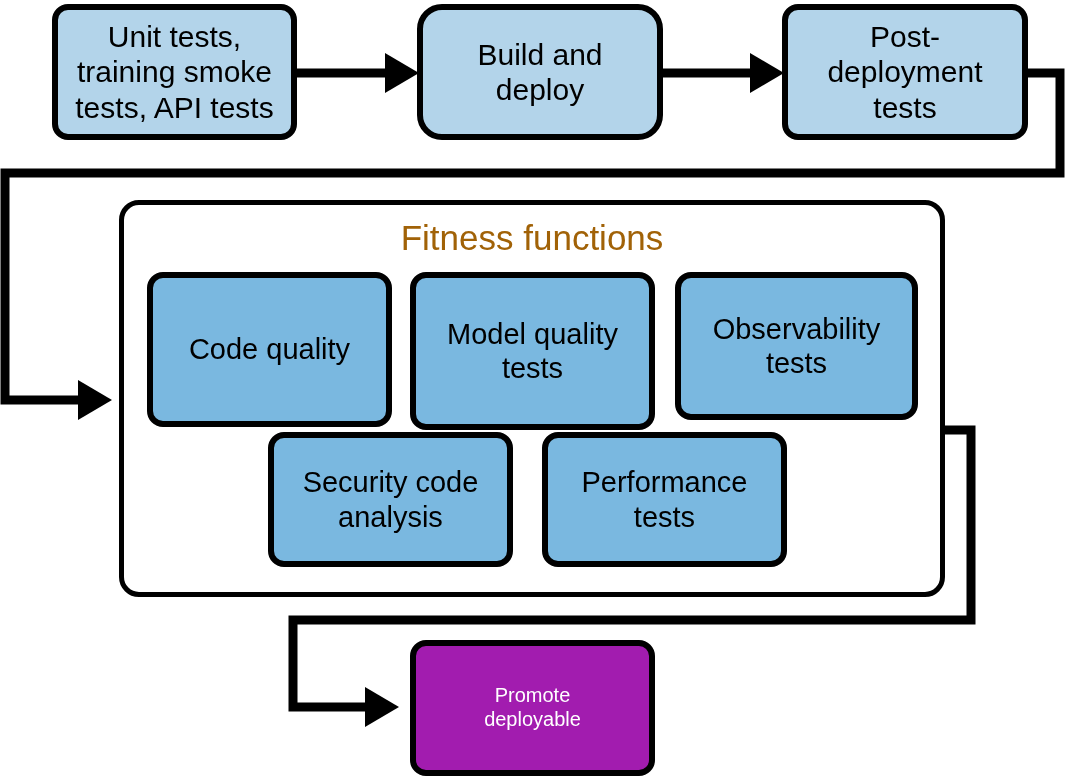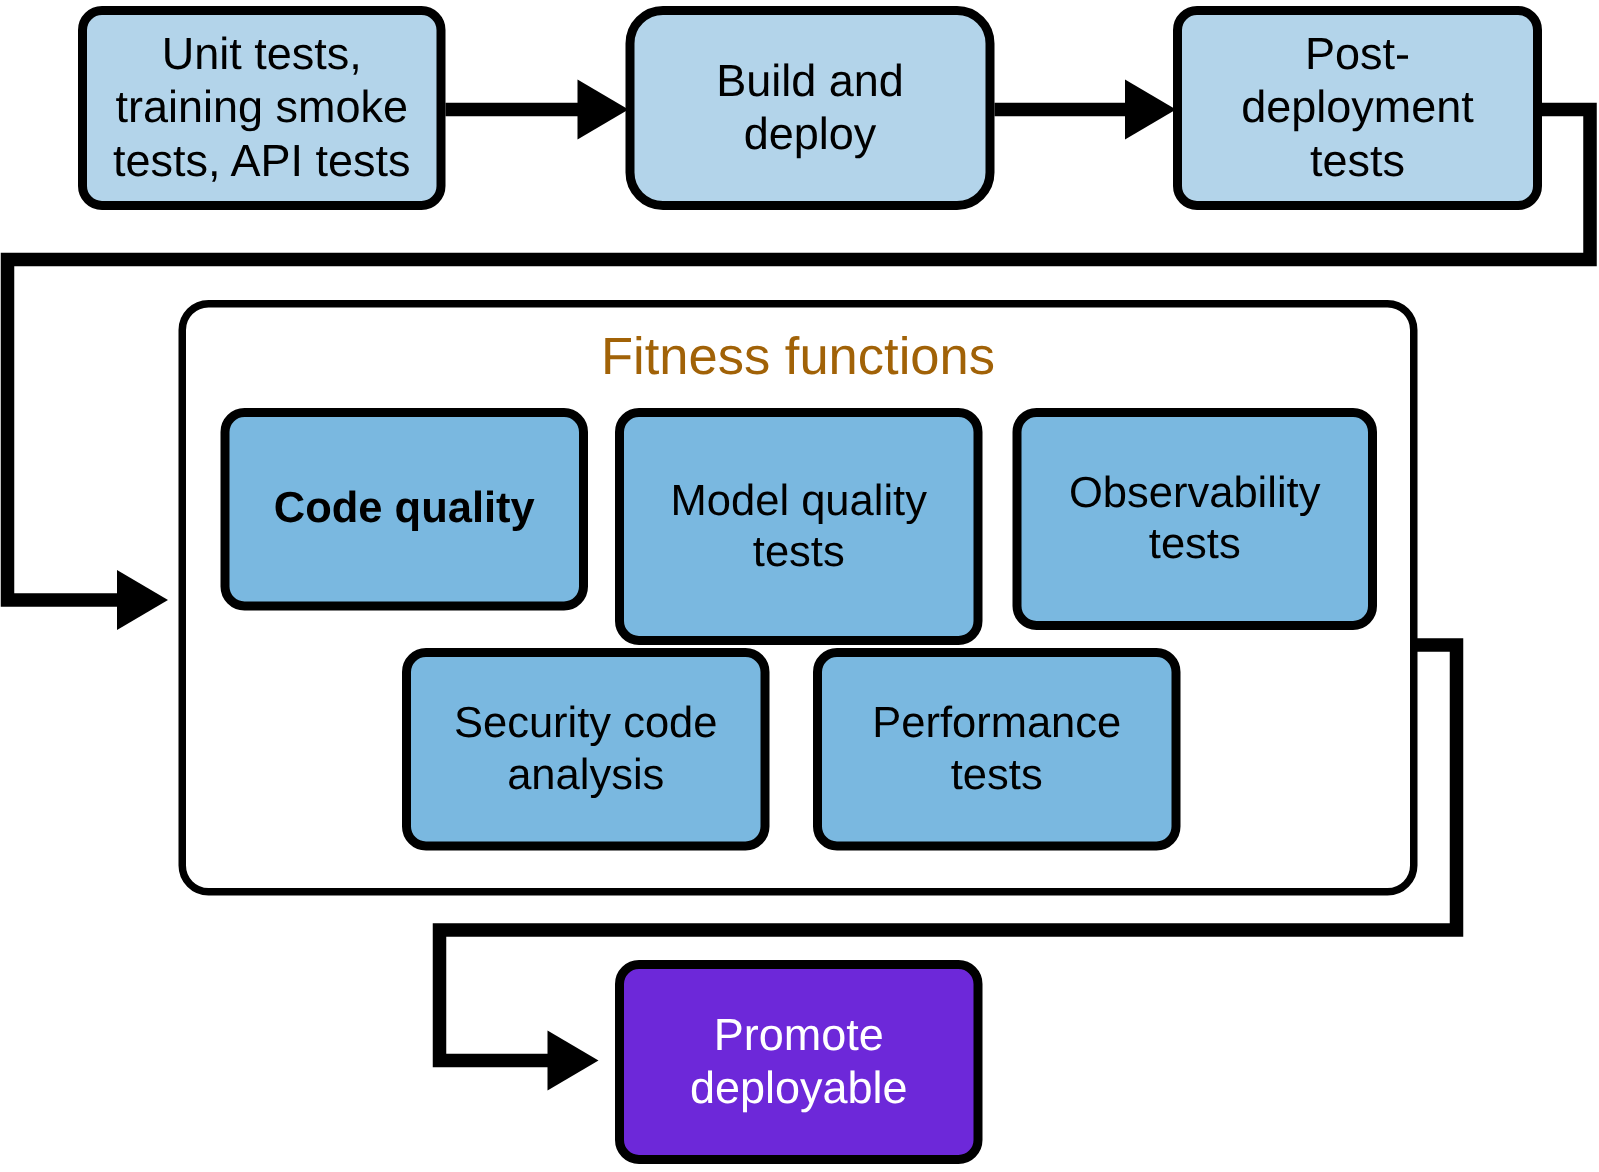--- a/index.html
+++ b/index.html
@@ -46,23 +46,23 @@
   }
   .stage-node {
     background: #b3d4ea;
     font-size: 30px;
   }
   .fitness-node {
     background: #7ab8e0;
     font-size: 29px;
   }
   .promote-node {
-    background: #6d28d9;
+    background: #a21caf;
     color: #ffffff;
-    font-size: 30px;
+    font-size: 20px;
   }
   .group-box {
     position: absolute;
     box-sizing: border-box;
     background: transparent;
     border: 5px solid #000000;
     border-radius: 20px;
   }
   .group-title {
     position: absolute;
@@ -117,21 +117,21 @@
 
   <div class="node stage-node" style="left:782px; top:4px; width:246px; height:136px;">
     <span class="node-label">Post-deployment
 tests</span>
   </div>
 
   <div class="group-box" style="left:119px; top:200px; width:826px; height:397px;"></div>
 
   <div class="group-title" style="left:119px; top:218px; width:826px;">Fitness functions</div>
 
-  <div class="node fitness-node" style="left:147px; top:272px; width:245px; height:135px;font-weight:bold;">
+  <div class="node fitness-node" style="left:147px; top:272px; width:245px; height:155px;">
     <span class="node-label">Code quality</span>
   </div>
 
   <div class="node fitness-node" style="left:410px; top:272px; width:245px; height:158px;">
     <span class="node-label">Model quality
 tests</span>
   </div>
 
   <div class="node fitness-node" style="left:675px; top:272px; width:243px; height:148px;">
     <span class="node-label">Observability

